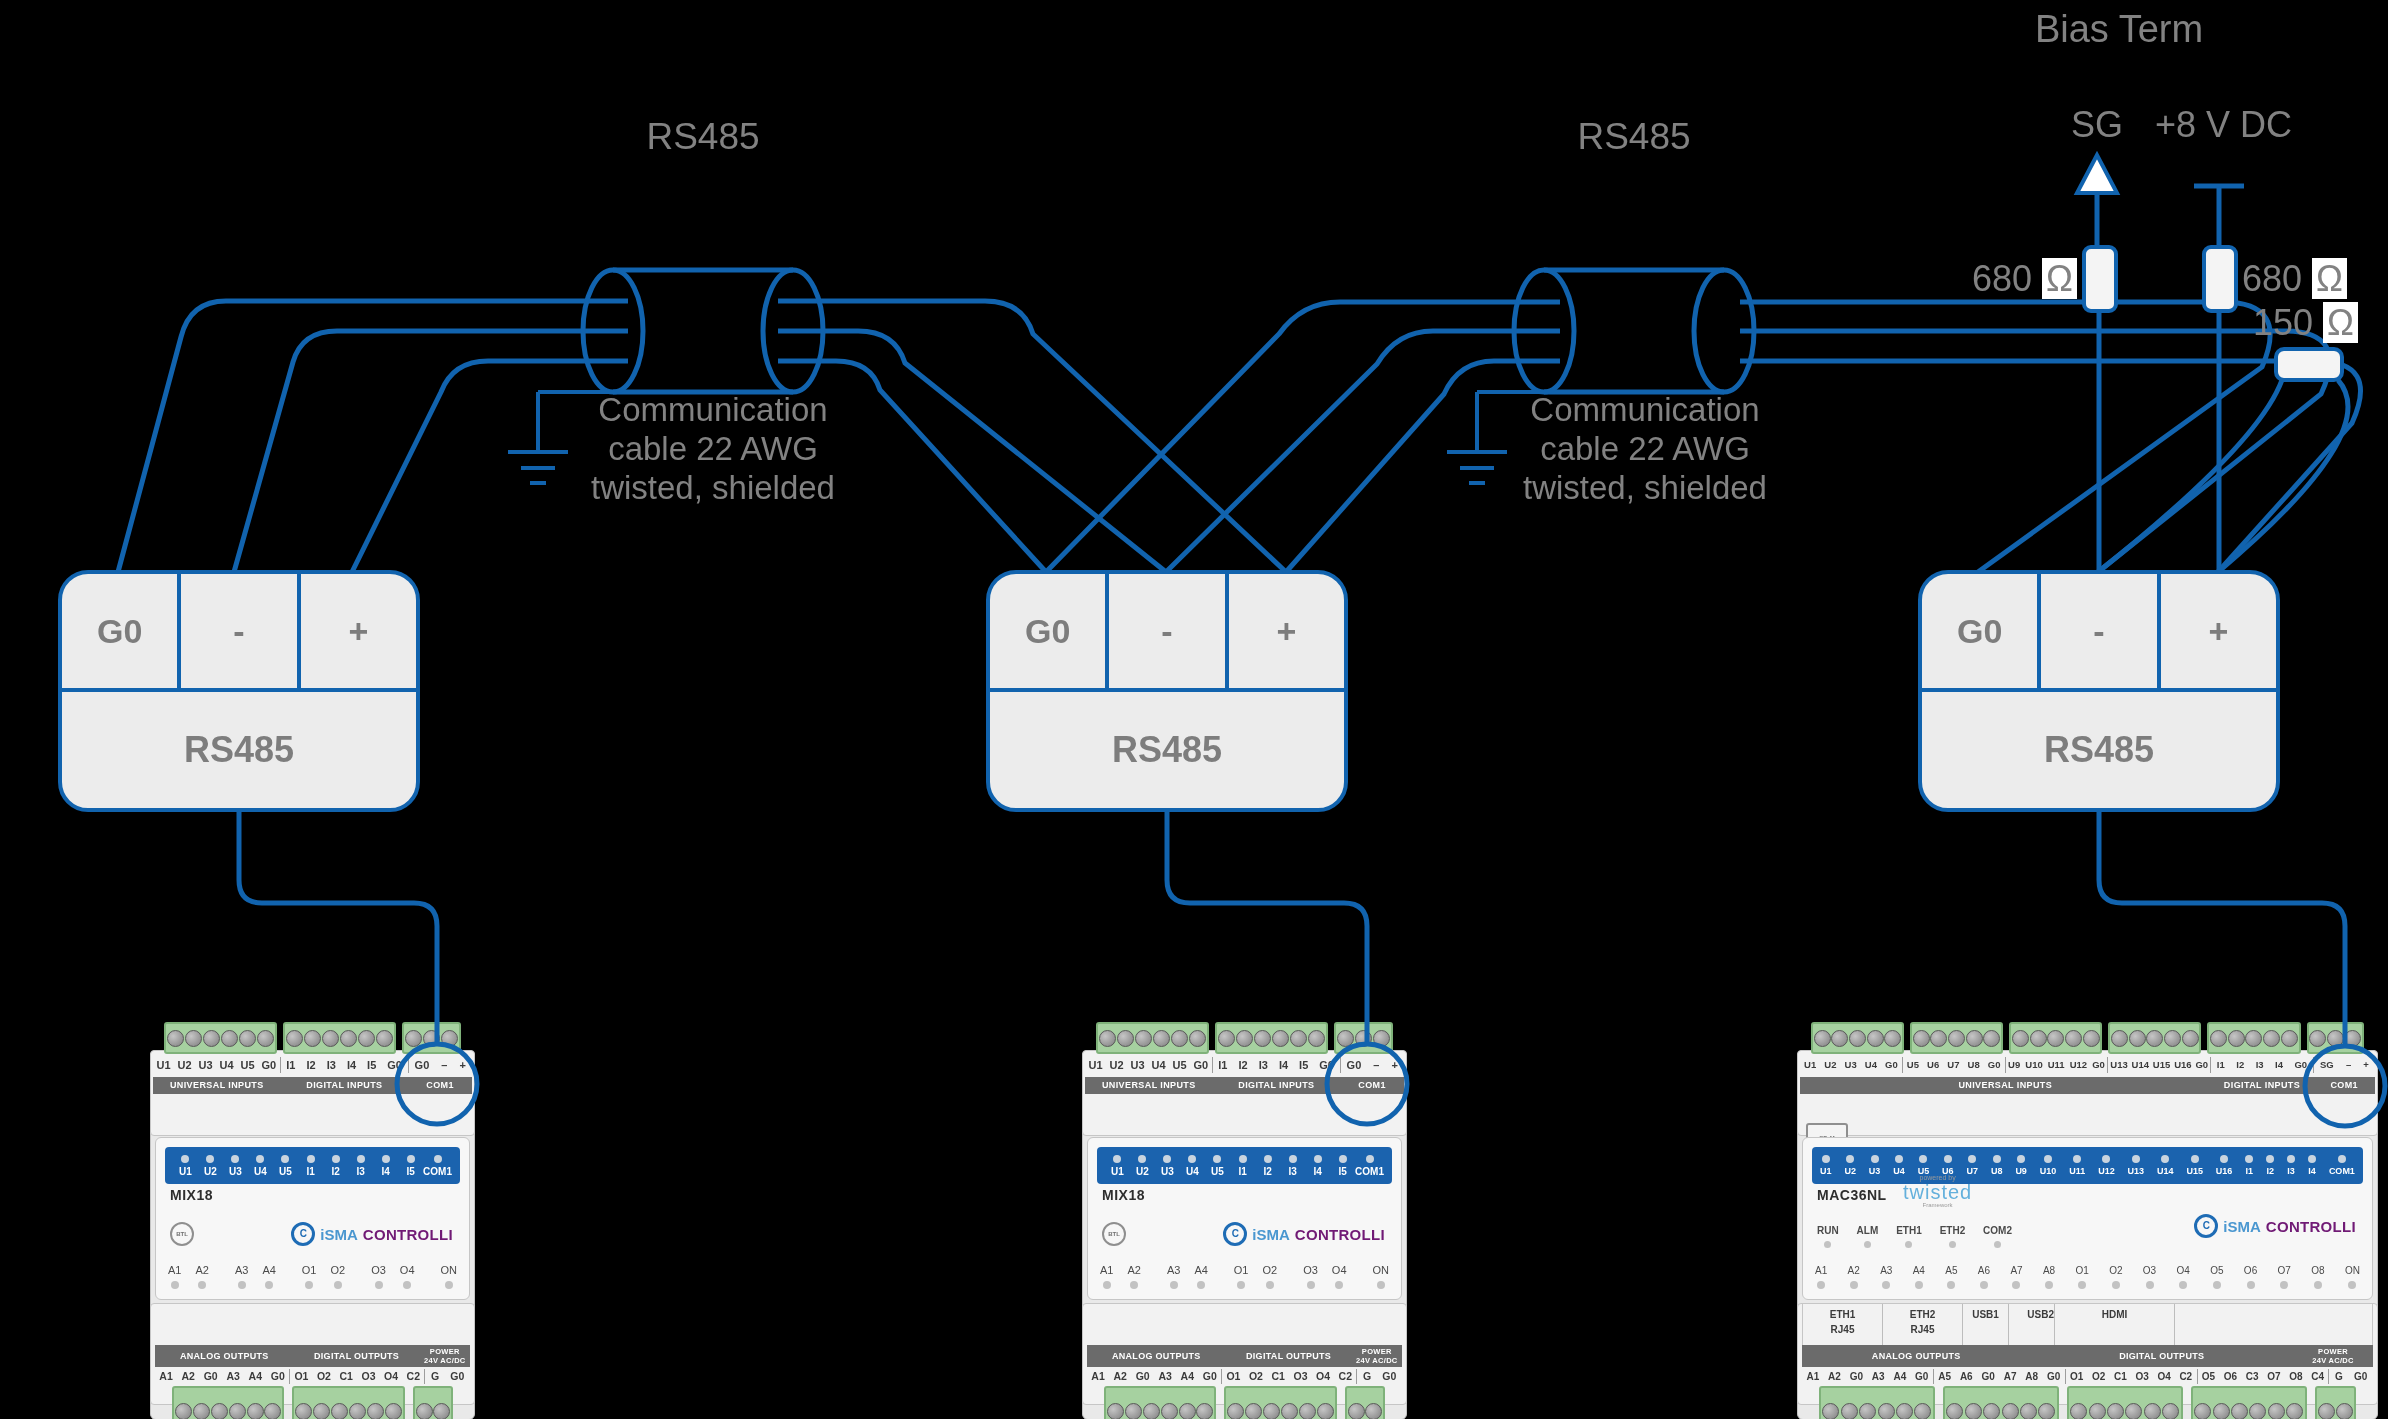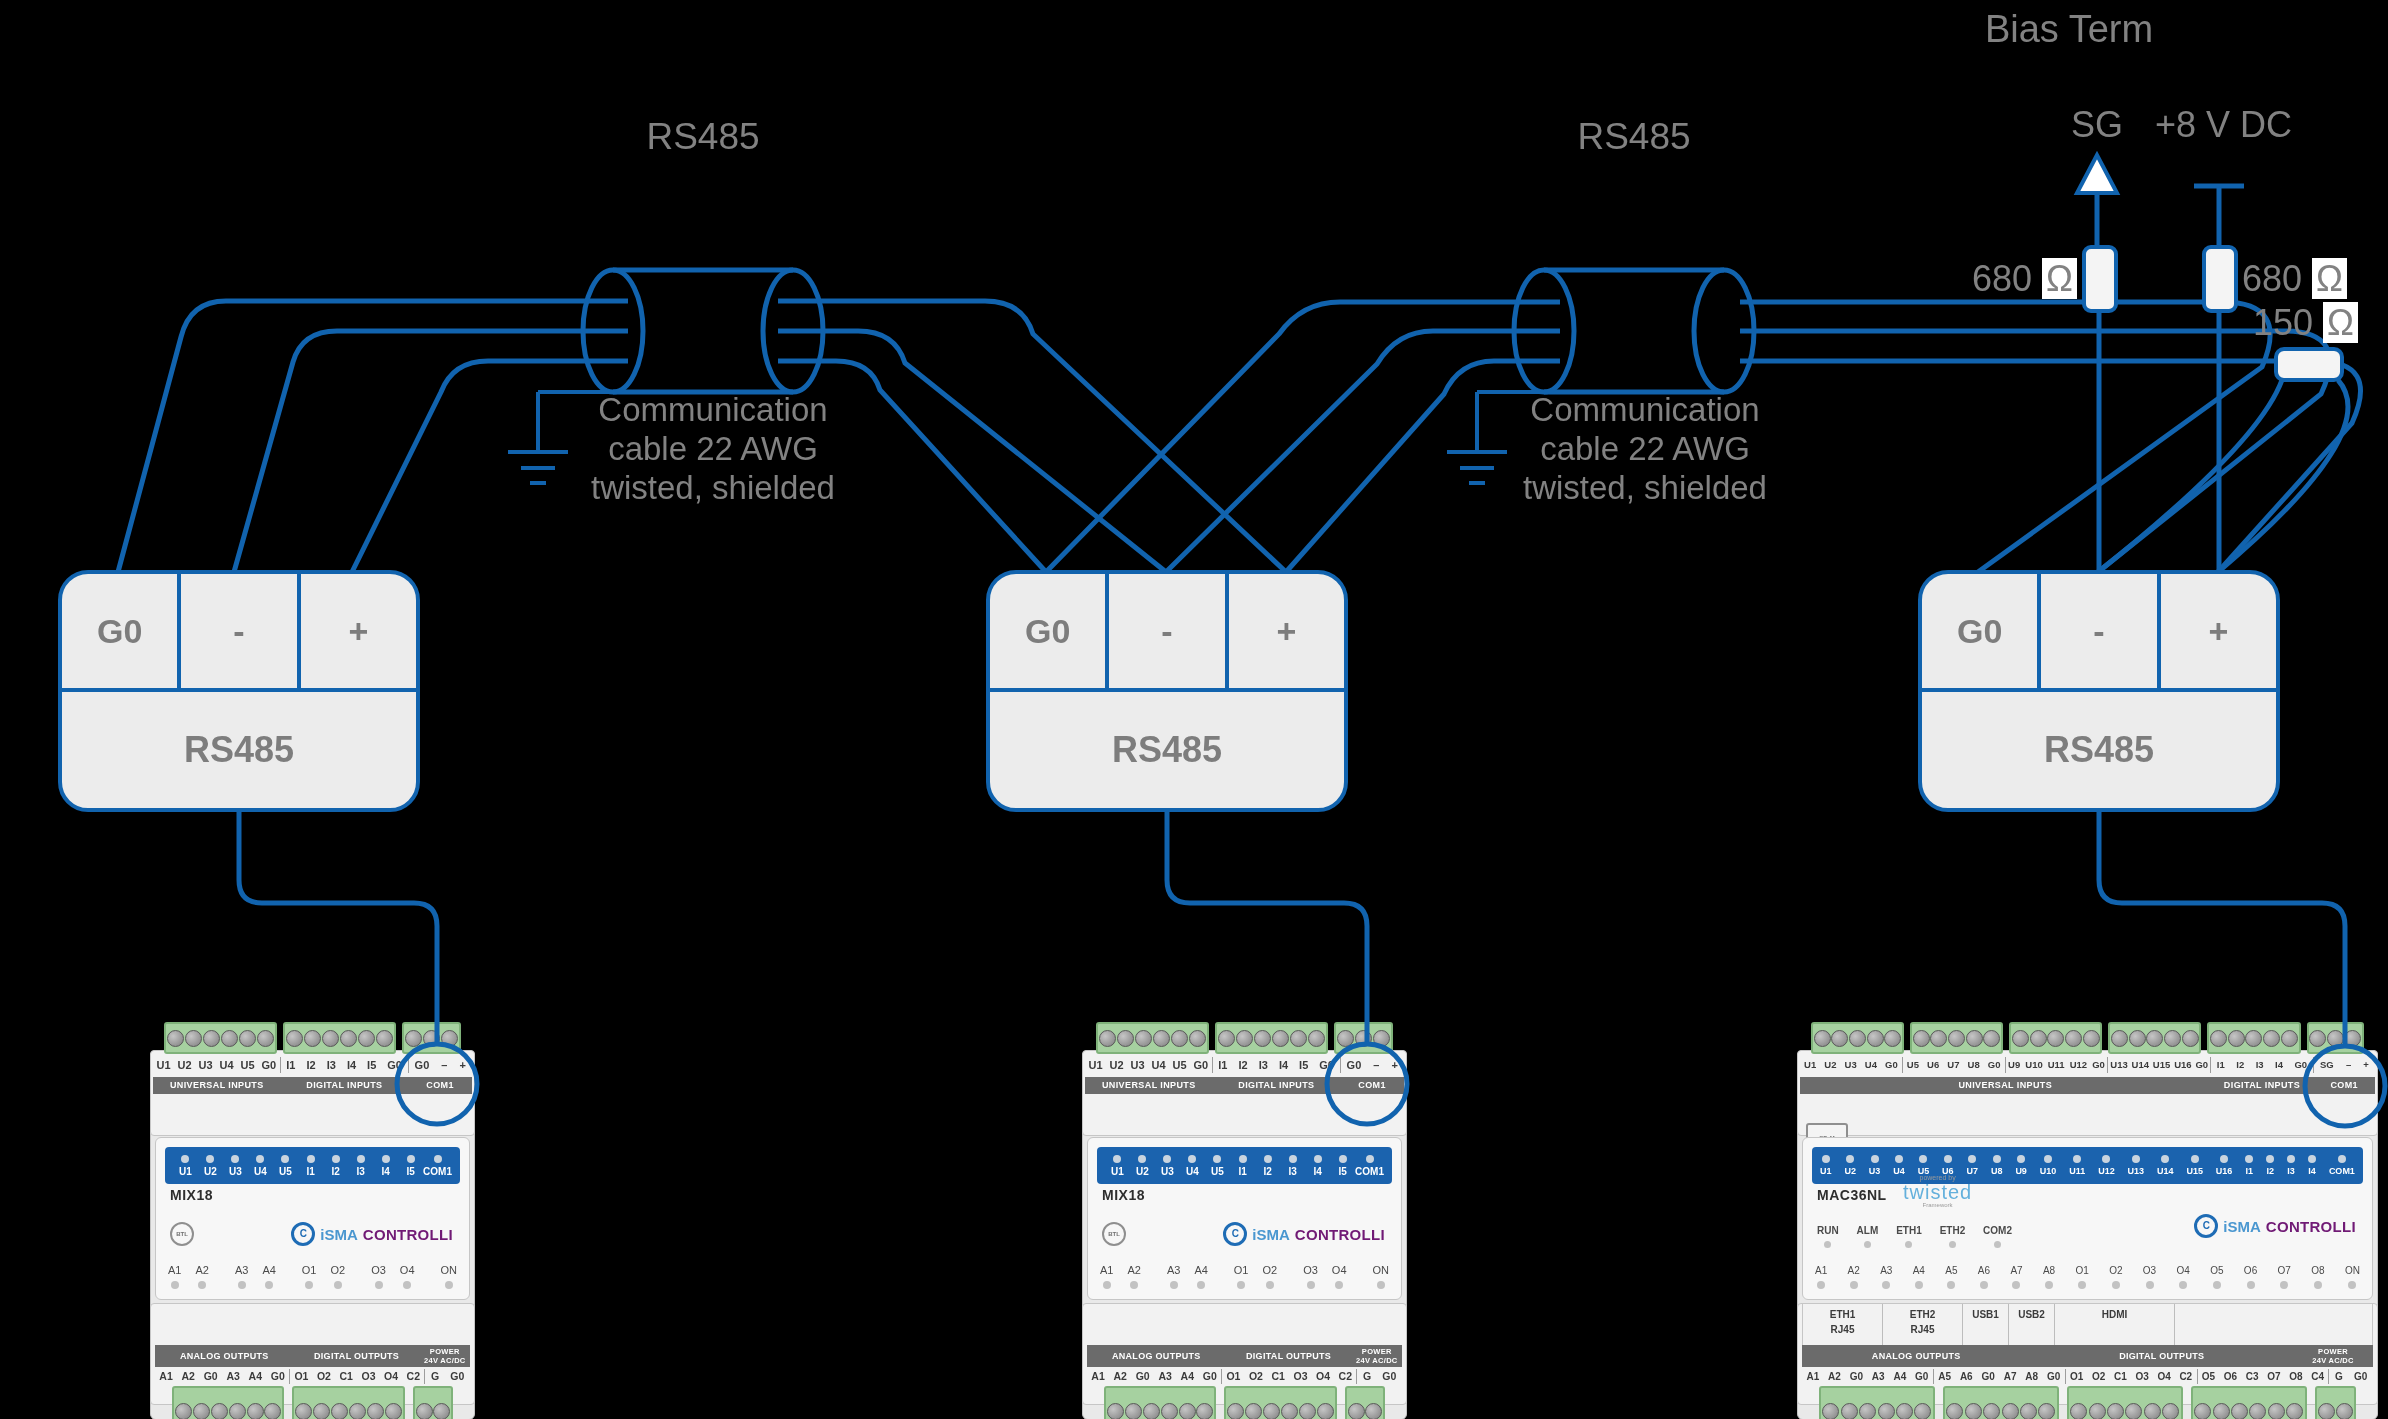--- a/index.html
+++ b/index.html
@@ -5,21 +5,21 @@
   html,body{margin:0;padding:0;background:#000;}
   body{position:relative;width:2388px;height:1419px;overflow:hidden;font-family:"Liberation Sans",sans-serif;}
 
   
   .lbl{position:absolute;color:#828282;z-index:6;}
   .rs485-c1{left:603px;top:116px;width:200px;text-align:center;font-size:37px;}
   .rs485-c2{left:1534px;top:116px;width:200px;text-align:center;font-size:37px;}
   .note1{left:543px;top:390px;width:340px;text-align:center;font-size:33px;line-height:39px;}
   .note2{left:1475px;top:390px;width:340px;text-align:center;font-size:33px;line-height:39px;}
   .note1 span,.note2 span{display:block;}
-  .bias-title{left:1944px;top:8px;width:250px;text-align:center;font-size:38px;}
+  .bias-title{left:1994px;top:8px;width:250px;text-align:center;font-size:38px;}
   .sg-lbl{left:2057px;top:104px;width:80px;text-align:center;font-size:36px;}
   .v5-lbl{left:2136px;top:104px;width:175px;text-align:center;font-size:36px;}
   .r-left{left:1925px;top:258px;width:152px;text-align:right;font-size:36px;}
   .r-right{left:2242px;top:258px;width:160px;text-align:left;font-size:36px;}
   .r-term{left:2250px;top:302px;width:108px;text-align:right;font-size:36px;}
   .ohm{background:#ffffff;padding:0 4px;}
 
   
   .tbox{position:absolute;top:570px;width:362px;height:242px;box-sizing:border-box;background:#ececec;
         border:4px solid #1163ae;border-radius:30px;overflow:hidden;z-index:3;}
@@ -723,21 +723,21 @@
         <span>ETH1</span>
         <span>RJ45</span>
       </div>
       <div class="grp port" style="flex: 2 1 0%;">
         <span>ETH2</span>
         <span>RJ45</span>
       </div>
       <div class="grp port" style="flex: 1 1 0%;">
         <span>USB1</span>
       </div>
-      <div class="grp port" style="flex: 1 1 0%;">
+      <div class="grp port" style="flex: 1 1 0%; align-items: flex-end;">
         <span>USB2</span>
       </div>
       <div class="grp port" style="flex: 1 1 0%;">
         <span>HDMI</span>
       </div>
     </div>
   <div class="bar2">
     <div class="b-analog">ANALOG OUTPUTS</div>
     <div class="b-digital">DIGITAL OUTPUTS</div>
     <div class="b-power">

